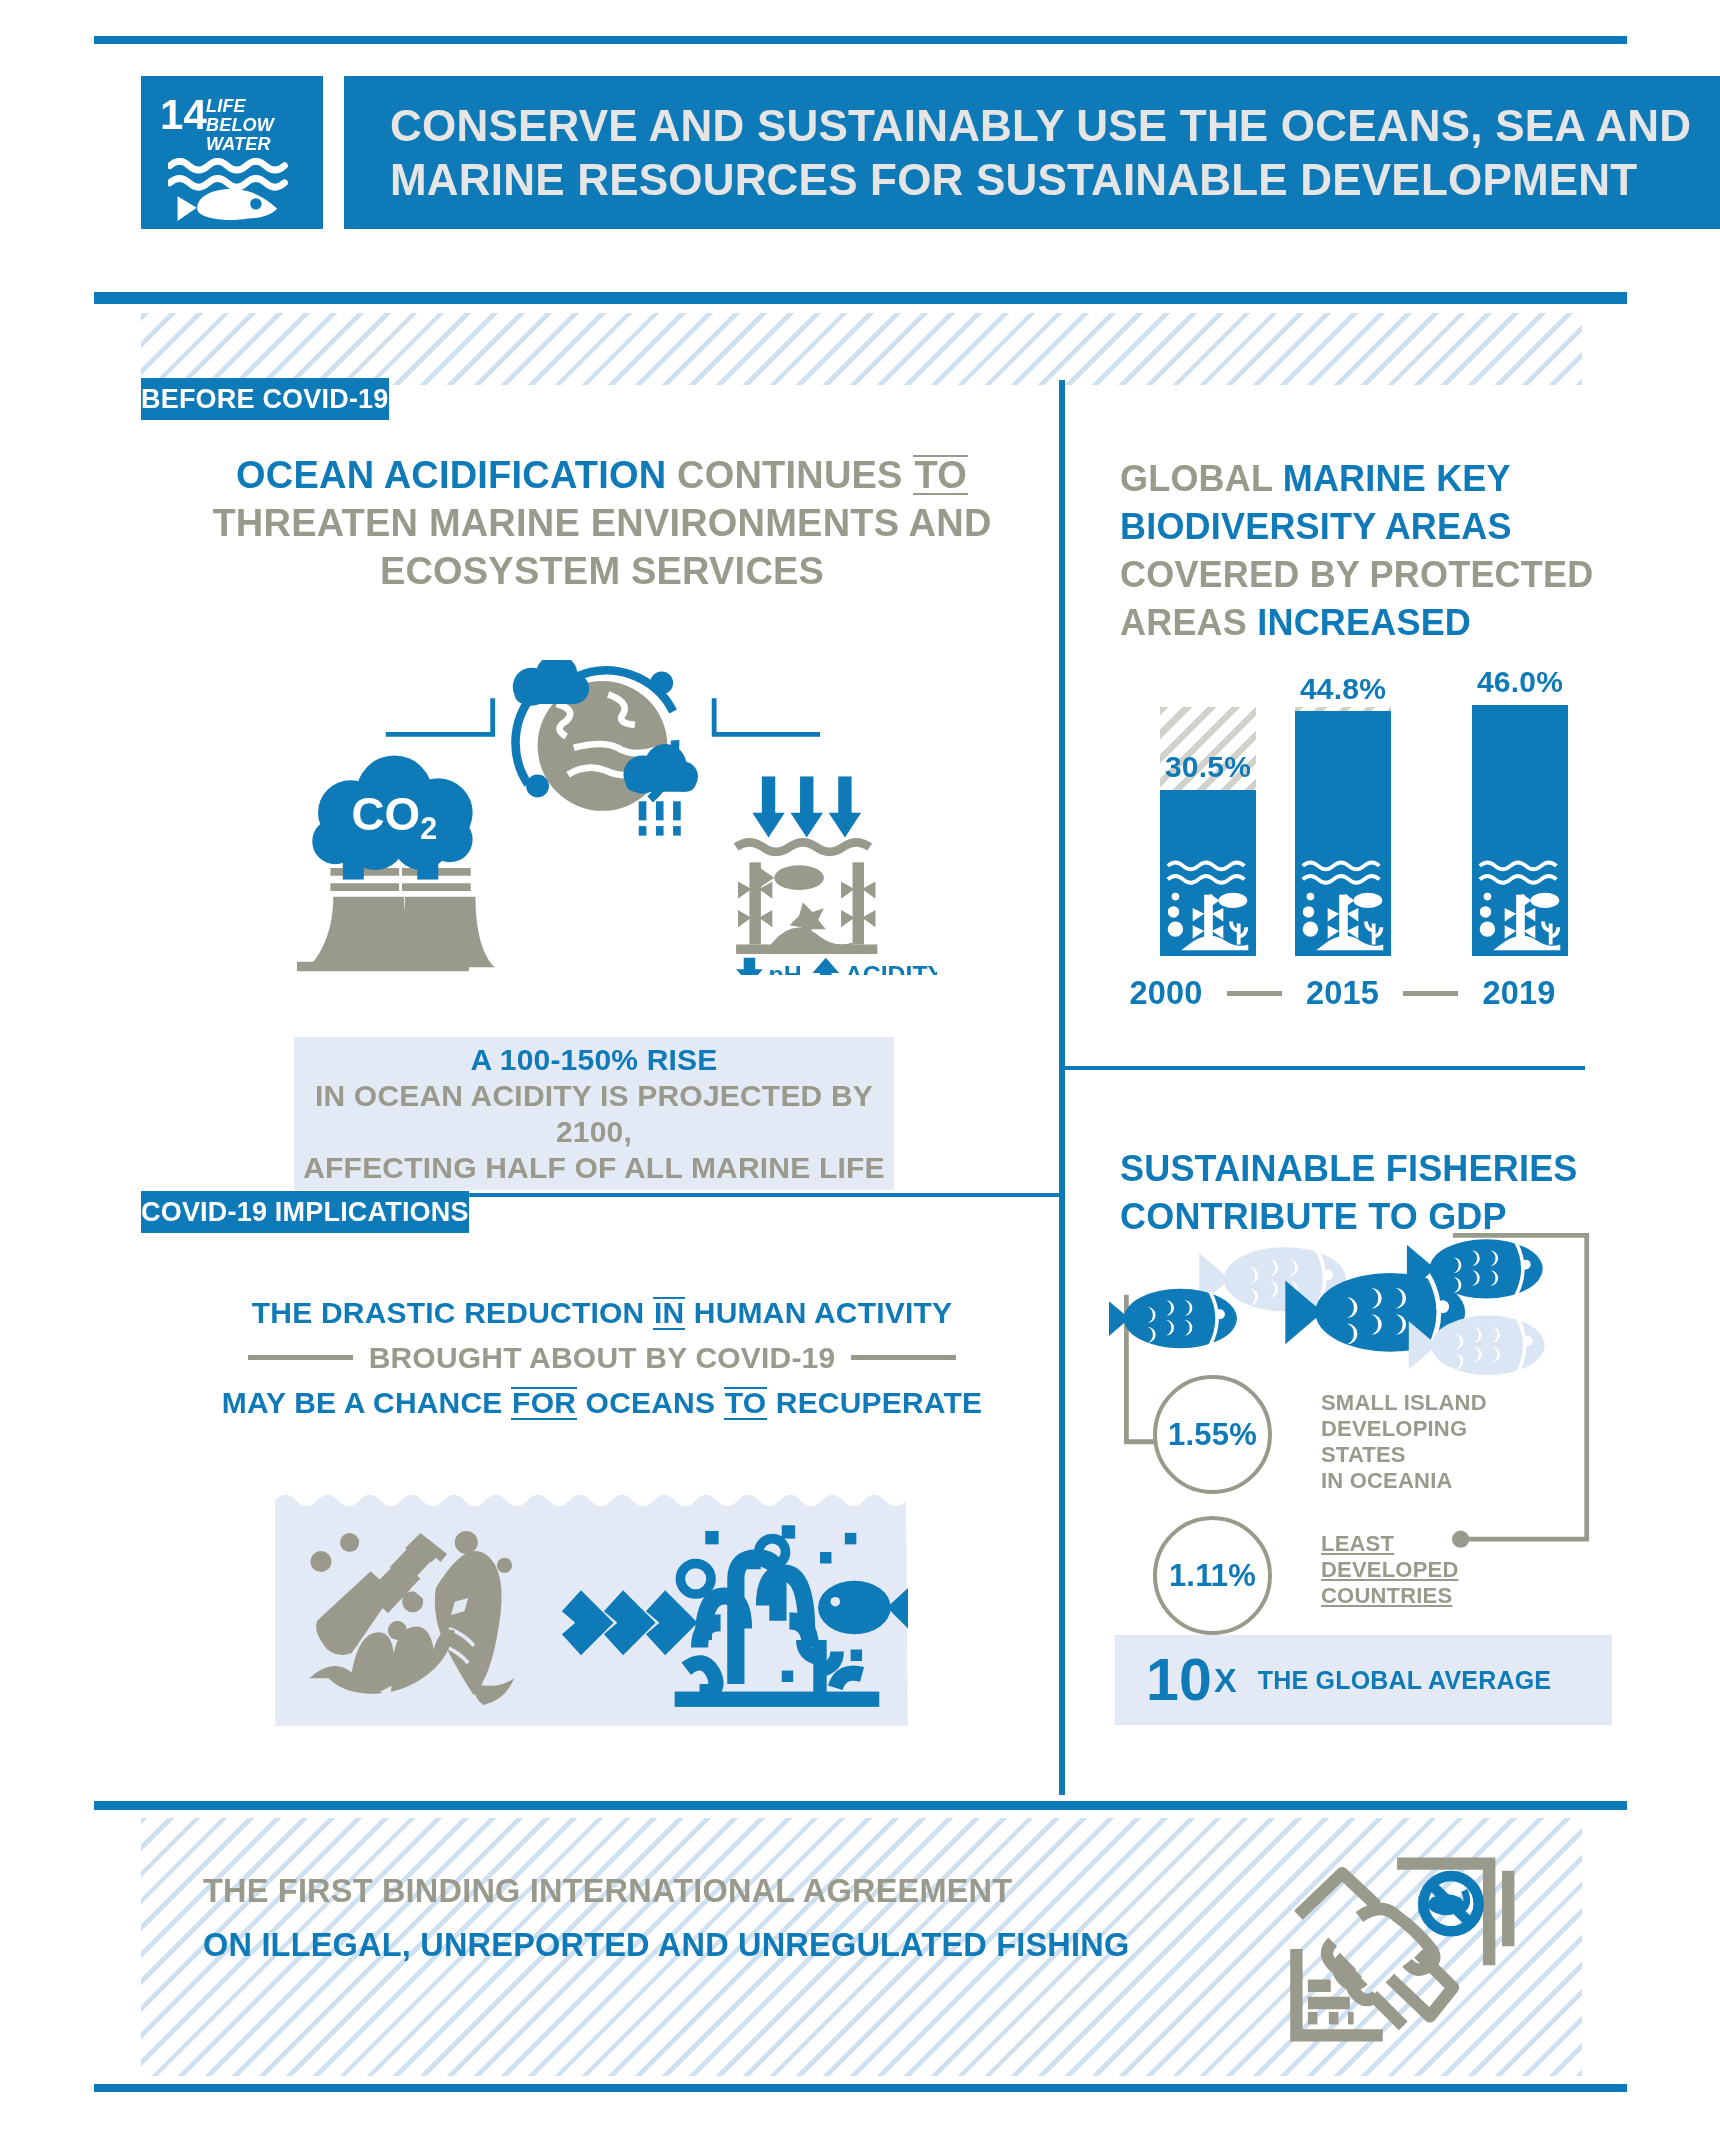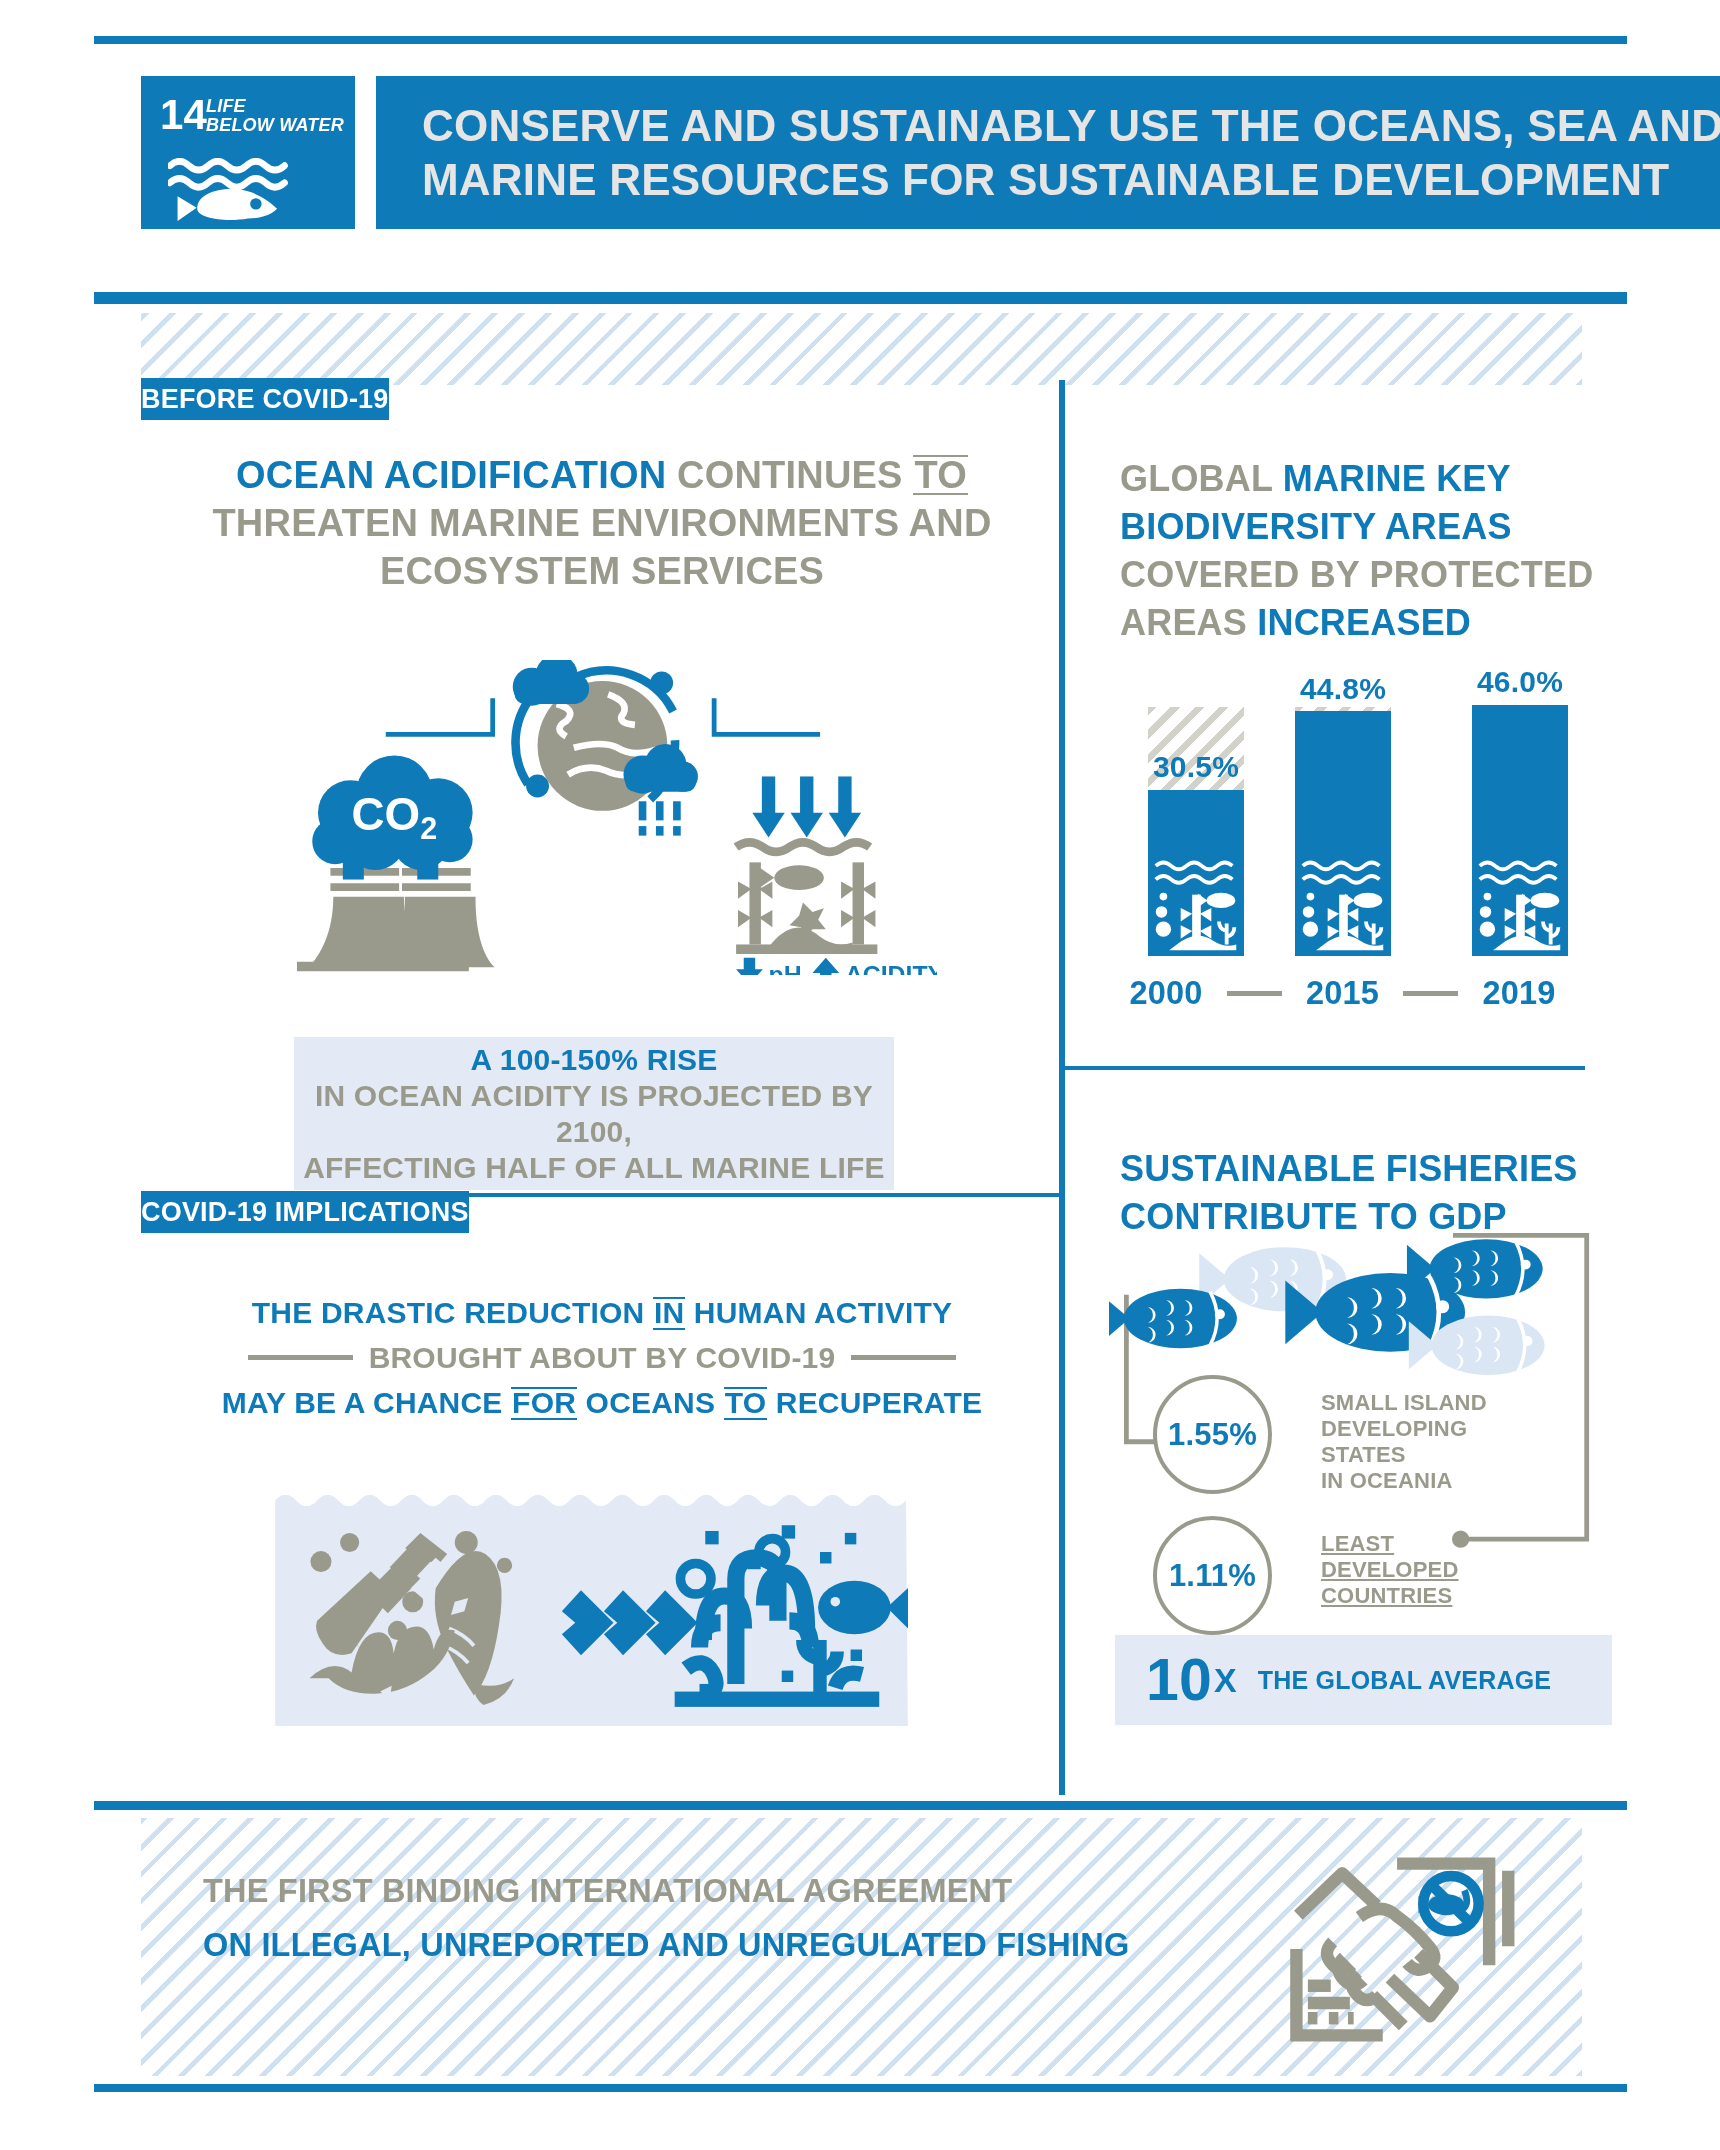--- a/index.html
+++ b/index.html
@@ -18,21 +18,21 @@
         #cfe0f0 0 4.8px, #ffffff 4.8px 19px);
   }
   .hatchgray{
      background-image:repeating-linear-gradient(-45deg,
         #d2d2ca 0 6.7px, #ffffff 6.7px 17px);
   }
 
   
   .toprule{left:94px;top:36px;width:1533px;height:7.6px;}
   .hdr{position:absolute;left:141px;top:76px;height:153px;display:flex;}
-  .goalbox{width:214px;height:153px;background:#0f7ab8;color:#fff;
+  .goalbox{width:182px;height:153px;background:#0f7ab8;color:#fff;
            position:relative;flex:none;}
   .goalnum{position:absolute;left:19px;top:21px;font-size:42px;line-height:36px;}
   .goalwords{position:absolute;left:65px;top:21px;font-size:18px;line-height:19px;
              text-transform:uppercase;font-style:italic;}
   .goalart{position:absolute;left:27px;top:82px;}
   .hdrbar{margin-left:21px;width:1376px;height:153px;background:#0f7ab8;
           display:flex;align-items:center;}
   .hdrtitle{color:#e5e5e5;font-size:44px;line-height:54px;padding:0 0 0 46px;
             text-transform:uppercase;}
 
@@ -369,21 +369,21 @@
     <div class="blue">BIODIVERSITY AREAS</div>
     <div class="gray">COVERED BY PROTECTED</div>
     <div>
       <span class="gray">AREAS</span>
       <span class="blue">INCREASED</span>
     </div>
   </div>
 
   <div class="bars">
 
-    <div class="barcol" style="left:0px;padding-left:30px;">
+    <div class="barcol" style="left:12px;padding-left:30px;">
       <div class="barwrap">
         <div class="barbg hatchgray"></div>
         <div class="barfill" id="fill0" style="height: 166px;">
           <svg width="96" height="115" viewBox="0 0 100 120" style="position:absolute;bottom:0;left:0;">
             <g stroke="#fff" stroke-width="4" fill="none">
               <path d="M8 26 q8 -7 16 0 t16 0 t16 0 t16 0 t16 0"></path>
               <path d="M8 40 q8 -7 16 0 t16 0 t16 0 t16 0 t16 0"></path>
             </g>
             <g fill="#fff">
               <circle cx="16" cy="58" r="4"></circle>

